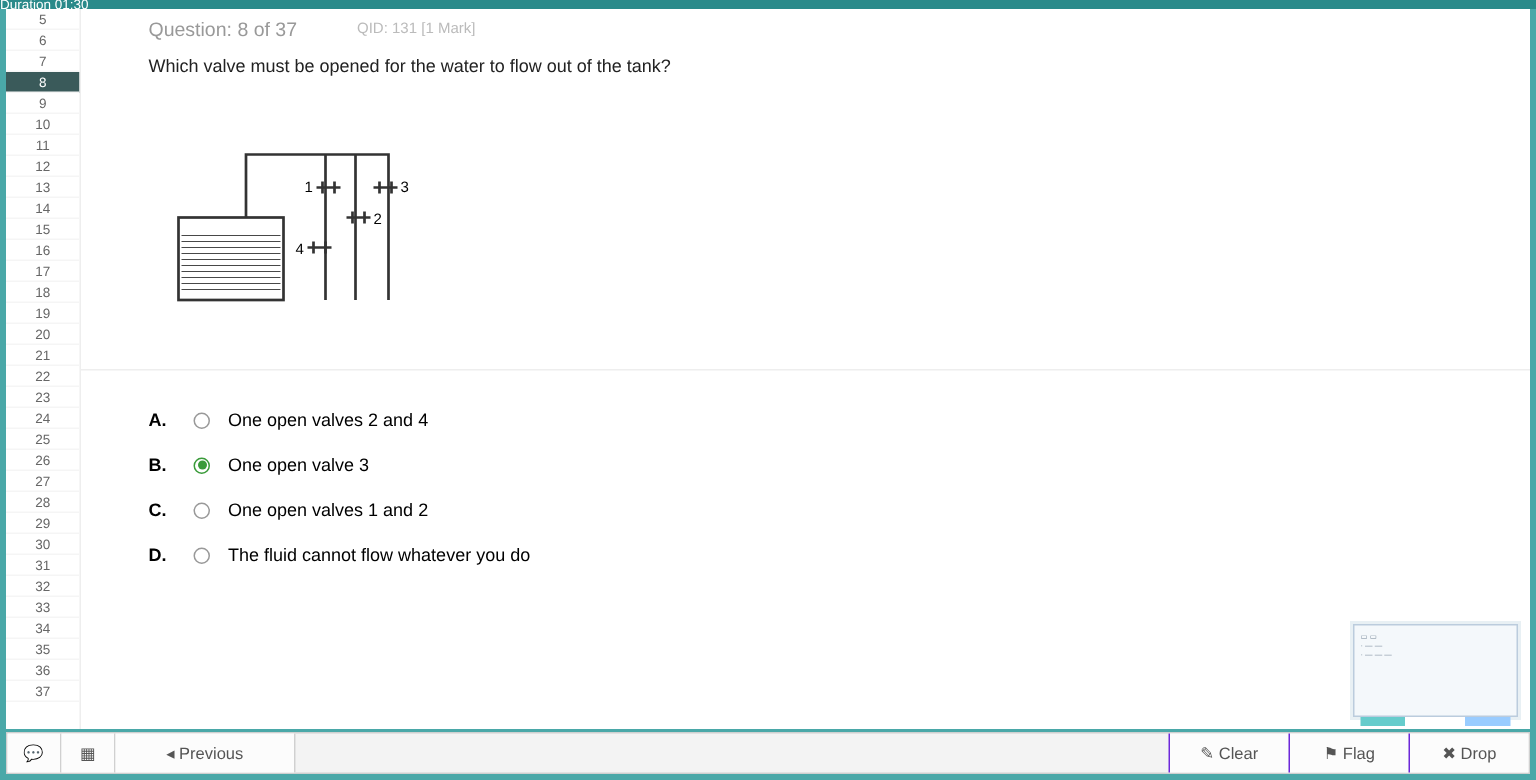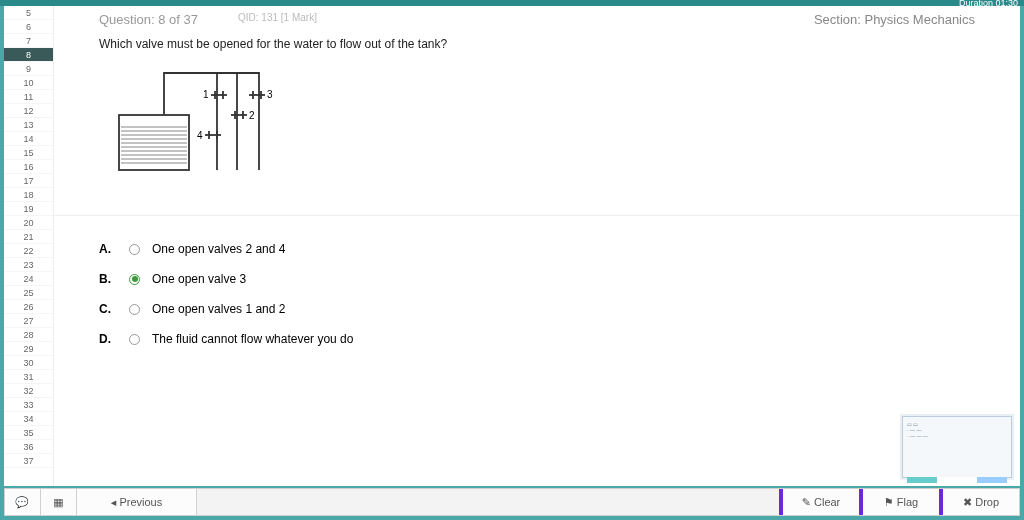--- a/index.html
+++ b/index.html
@@ -1,43 +1,43 @@
 <!DOCTYPE html>
 <html><head>
 <meta charset="utf-8">
 <style>
 *{box-sizing:border-box;margin:0;padding:0;font-family:Arial,Helvetica,sans-serif}
 html,body{width:1024px;height:520px;overflow:hidden;background:#4aa8a8}
 .page{position:absolute;inset:0}
-.topstrip{position:absolute;top:0;left:0;right:0;height:6px;background:#2a8a8a;color:#fff;font-size:9px;text-align:right;padding-right:6px;line-height:6px;overflow:hidden}
+.topstrip{position:absolute;top:0;left:0;right:0;height:6px;background:#2a8a8a;color:#fff;font-size:9px;padding-right:22px;line-height:6px;overflow:hidden}
 .work{position:absolute;top:6px;left:4px;right:4px;bottom:34px;background:#fff;display:flex}
 .qnav{width:50px;border-right:1px solid #eee;overflow:hidden}
 .qnav .qn{height:14px;line-height:14px;font-size:9px;color:#666;text-align:center;border-bottom:1px solid #f5f5f5;cursor:pointer}
 .qnav .qn.current{background:#3a5a5a;color:#fff}
 .main{flex:1;background:#fff;position:relative;padding:0 45px}
-.hdr{display:flex;gap:40px;align-items:flex-start;padding:6px 0 10px;color:#9aa}
+.hdr{display:flex;gap:40px;align-items:center;padding:6px 0 10px;color:#9aa}
 .hdr .qno{font-size:13px;color:#999}
 .hdr .qid{font-size:10px;color:#bbb;}
 .hdr .sec{margin-left:auto;font-size:13px;color:#888}
-.qtext{font-size:12px;color:#222;margin-bottom:0}
+.qtext{font-size:12px;color:#222;margin-bottom:30px}
 .diagram{width:210px;height:130px;margin:4px 0 18px 10px}
 .hr{border:0;border-top:1px solid #eee;margin:8px -45px 18px}
 .opts{font-size:12px}
 .opt{display:flex;align-items:center;gap:12px;padding:8px 0}
 .opt .lab{font-weight:bold;width:18px}
 .radio{width:11px;height:11px;border:1px solid #999;border-radius:50%;display:inline-block;position:relative}
 .radio.checked{border-color:#3a9b3a}
 .radio.checked::after{content:"";position:absolute;inset:1.5px;background:#3a9b3a;border-radius:50%}
 .thumb{position:absolute;right:8px;bottom:8px;width:110px;height:62px;border:1px solid #bcd;background:#f4f8fb;font-size:5px;color:#789;padding:4px;box-shadow:0 0 0 2px #e8f0f4}
 .thumb .bar{height:6px;margin-top:38px;background:linear-gradient(90deg,#6cc 0 30%,#fff 30% 70%,#9cf 70%)}
 .footer{position:absolute;left:4px;right:4px;bottom:4px;height:28px;background:#f3f3f3;border:1px solid #d0d0d0;display:flex;align-items:stretch}
 .ft-btn{display:flex;align-items:center;justify-content:center;font-size:11px;color:#555;border-right:1px solid #d0d0d0;background:#fcfcfc;padding:12px 14px;cursor:pointer}
 .ft-btn.ic{width:36px;padding:0}
 .ft-spacer{flex:1}
-.ft-right .ft-btn{border-left:4px solid #6d28d9;border-right:none;min-width:80px;gap:5px}
+.ft-right .ft-btn{border-left:1px solid #6d28d9;border-right:none;min-width:80px;gap:5px}
 .ft-right{display:flex}
 </style>
 </head>
 <body>
 
 <div class="page">
   <div class="topstrip">Duration 01:30</div>
 
   <div class="work">
     <div class="qnav" id="qnav">
@@ -73,21 +73,20 @@
         <div class="qn">34</div>
         <div class="qn">35</div>
         <div class="qn">36</div>
         <div class="qn">37</div>
       </div>
 
     <div class="main">
       <div class="hdr">
         <span class="qno">Question: 8 of 37</span>
         <span class="qid">QID: 131  [1 Mark]</span>
-        <span class="sec">Section: Physics Mechanics</span>
       </div>
 
       <div class="qtext">Which valve must be opened for the water to flow out of the tank?</div>
 
       <svg class="diagram" viewBox="0 0 210 130">
         <g stroke="#333" stroke-width="1.8" fill="none">
           <rect x="10" y="60" width="70" height="55"></rect>
           <g stroke-width="0.6">
             <line x1="12" y1="72" x2="78" y2="72"></line>
               <line x1="12" y1="76" x2="78" y2="76"></line>

